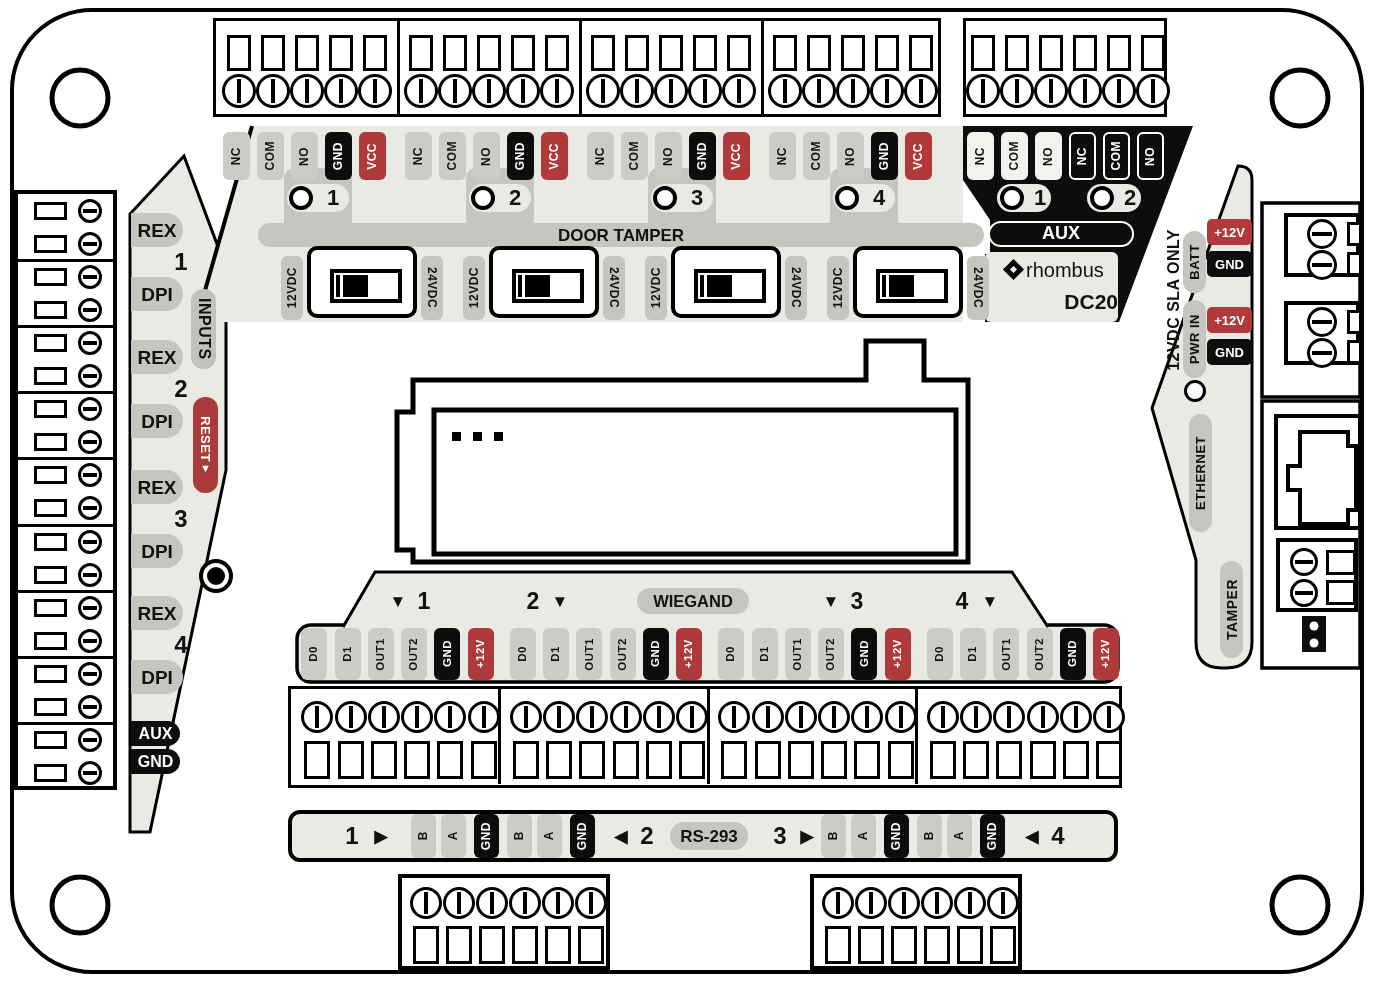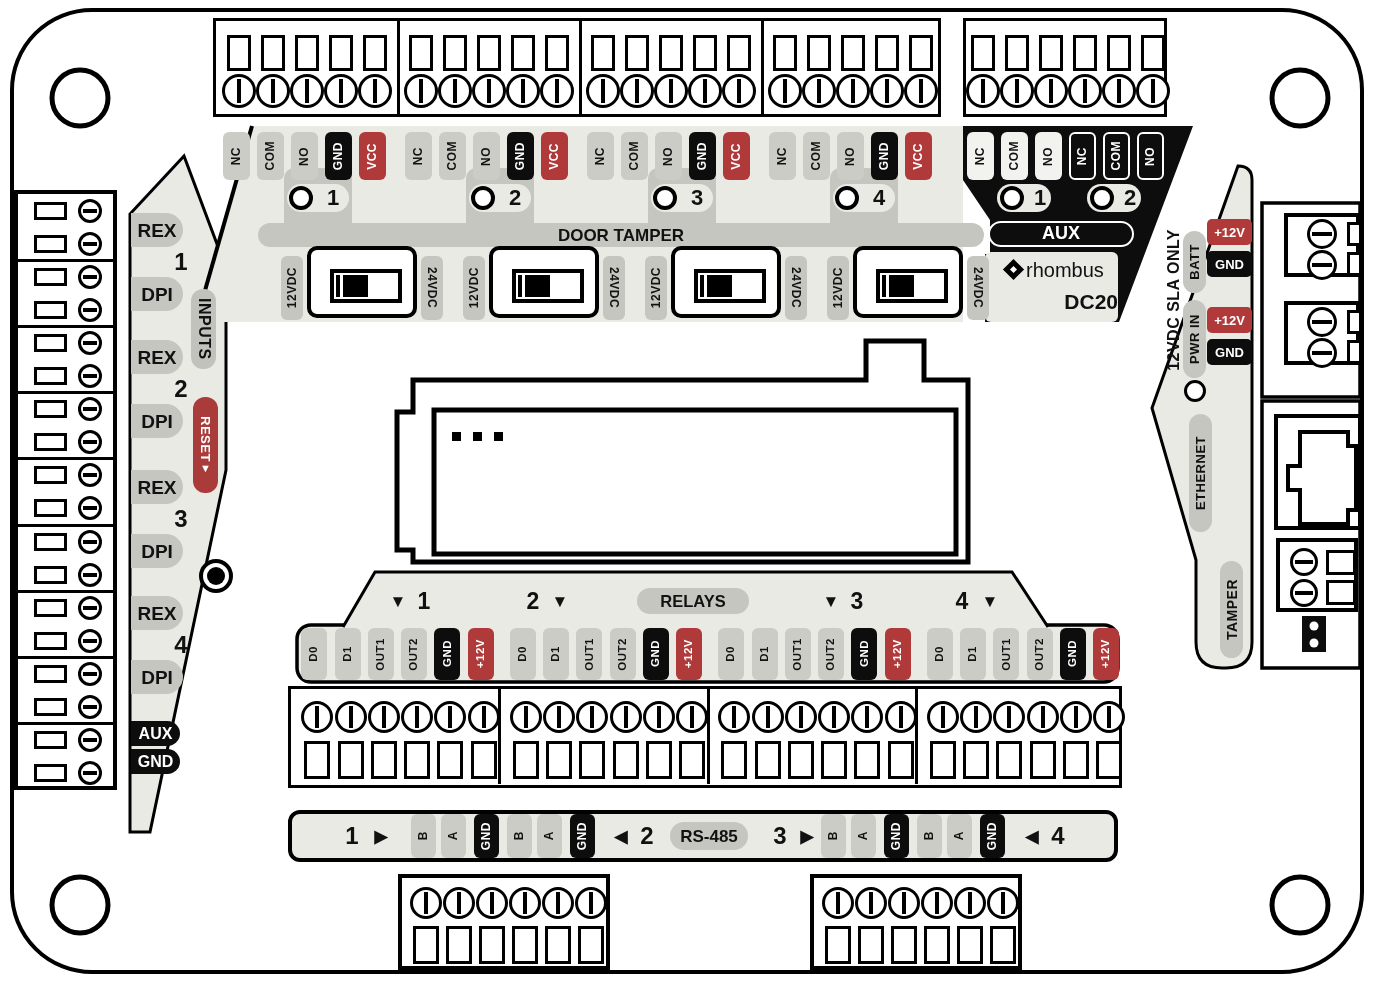--- a/index.html
+++ b/index.html
@@ -551,21 +551,21 @@
     <div class="abs" style="left: 1026.6px; top: 628px; width: 26px; height: 52px; background: rgb(204, 204, 199); border: none; border-radius: 6px; display: flex; align-items: center; justify-content: center;">
       <span class="vup b" style="font-size: 11.5px; color: rgb(17, 17, 17);">OUT2</span>
     </div>
     <div class="abs" style="left: 1059.9px; top: 628px; width: 26px; height: 52px; background: rgb(13, 13, 13); border: none; border-radius: 6px; display: flex; align-items: center; justify-content: center;">
       <span class="vup b" style="font-size: 11.5px; color: rgb(255, 255, 255);">GND</span>
     </div>
     <div class="abs" style="left: 1093.2px; top: 628px; width: 26px; height: 52px; background: rgb(176, 58, 58); border: none; border-radius: 6px; display: flex; align-items: center; justify-content: center;">
       <span class="vup b" style="font-size: 11.5px; color: rgb(255, 255, 255);">+12V</span>
     </div>
     <div class="abs" style="left: 637px; top: 588px; width: 112px; height: 26px; background: rgb(198, 198, 193); border-radius: 13px;"></div>
-    <div class="abs" style="left: 637px; top: 588px; width: 112px; height: 26px; display: flex; align-items: center; justify-content: center; font-weight: bold; font-size: 16.5px; color: rgb(17, 17, 17);">RELAYS</div>
+    <div class="abs" style="left: 637px; top: 588px; width: 112px; height: 26px; display: flex; align-items: center; justify-content: center; font-weight: bold; font-size: 16.5px; color: rgb(17, 17, 17);">WIEGAND</div>
     <div class="abs" style="left: 288px; top: 686px; width: 834px; height: 102px; border: 3.5px solid rgb(0, 0, 0); background: rgb(255, 255, 255);">
       <div class="abs" style="left: 207px; top: 0px; width: 3px; height: 95px; background: rgb(0, 0, 0);"></div>
       <div class="abs" style="left: 415.5px; top: 0px; width: 3px; height: 95px; background: rgb(0, 0, 0);"></div>
       <div class="abs" style="left: 624px; top: 0px; width: 3px; height: 95px; background: rgb(0, 0, 0);"></div>
       <div class="abs" style="left: 10.2px; top: 12px; width: 32px; height: 32px; border: 3.5px solid rgb(0, 0, 0); border-radius: 50%; background: rgb(255, 255, 255);">
         <div style="position: absolute; background: rgb(0, 0, 0); left: calc(50% - 2px); top: 2px; bottom: 2px; width: 4px;"></div>
       </div>
       <div class="abs" style="left: 13.2px; top: 52px; width: 26px; height: 38px; border: 3.5px solid rgb(0, 0, 0); background: rgb(255, 255, 255);"></div>
       <div class="abs" style="left: 43.5px; top: 12px; width: 32px; height: 32px; border: 3.5px solid rgb(0, 0, 0); border-radius: 50%; background: rgb(255, 255, 255);">
         <div style="position: absolute; background: rgb(0, 0, 0); left: calc(50% - 2px); top: 2px; bottom: 2px; width: 4px;"></div>
@@ -699,21 +699,21 @@
     </div>
     <div class="abs" style="left: 339px; top: 823px; width: 26px; height: 26px; display: flex; align-items: center; justify-content: center; font-weight: bold; font-size: 24px; color: rgb(17, 17, 17);">1</div>
     <div class="abs" style="left: 368px; top: 824px; width: 26px; height: 24px; display: flex; align-items: center; justify-content: center; font-weight: bold; font-size: 17px; color: rgb(17, 17, 17);">▶</div>
     <div class="abs" style="left: 608px; top: 824px; width: 26px; height: 24px; display: flex; align-items: center; justify-content: center; font-weight: bold; font-size: 17px; color: rgb(17, 17, 17);">◀</div>
     <div class="abs" style="left: 634px; top: 823px; width: 26px; height: 26px; display: flex; align-items: center; justify-content: center; font-weight: bold; font-size: 24px; color: rgb(17, 17, 17);">2</div>
     <div class="abs" style="left: 767px; top: 823px; width: 26px; height: 26px; display: flex; align-items: center; justify-content: center; font-weight: bold; font-size: 24px; color: rgb(17, 17, 17);">3</div>
     <div class="abs" style="left: 794px; top: 824px; width: 26px; height: 24px; display: flex; align-items: center; justify-content: center; font-weight: bold; font-size: 17px; color: rgb(17, 17, 17);">▶</div>
     <div class="abs" style="left: 1019px; top: 824px; width: 26px; height: 24px; display: flex; align-items: center; justify-content: center; font-weight: bold; font-size: 17px; color: rgb(17, 17, 17);">◀</div>
     <div class="abs" style="left: 1045px; top: 823px; width: 26px; height: 26px; display: flex; align-items: center; justify-content: center; font-weight: bold; font-size: 24px; color: rgb(17, 17, 17);">4</div>
     <div class="abs" style="left: 670px; top: 822px; width: 78px; height: 28px; background: rgb(198, 198, 193); border-radius: 14px;"></div>
-    <div class="abs" style="left: 670px; top: 822px; width: 78px; height: 28px; display: flex; align-items: center; justify-content: center; font-weight: bold; font-size: 17px; color: rgb(17, 17, 17);">RS-485</div>
+    <div class="abs" style="left: 670px; top: 822px; width: 78px; height: 28px; display: flex; align-items: center; justify-content: center; font-weight: bold; font-size: 17px; color: rgb(17, 17, 17);">RS-293</div>
     <div class="abs" style="left: 398px; top: 874px; width: 212px; height: 96px; border: 4px solid rgb(0, 0, 0); background: rgb(255, 255, 255);">
       <div class="abs" style="left: 7.5px; top: 9px; width: 32px; height: 32px; border: 3.5px solid rgb(0, 0, 0); border-radius: 50%; background: rgb(255, 255, 255);">
         <div style="position: absolute; background: rgb(0, 0, 0); left: calc(50% - 2px); top: 2px; bottom: 2px; width: 4px;"></div>
       </div>
       <div class="abs" style="left: 10.5px; top: 48px; width: 26px; height: 38px; border: 3.5px solid rgb(0, 0, 0); background: rgb(255, 255, 255);"></div>
       <div class="abs" style="left: 40.5px; top: 9px; width: 32px; height: 32px; border: 3.5px solid rgb(0, 0, 0); border-radius: 50%; background: rgb(255, 255, 255);">
         <div style="position: absolute; background: rgb(0, 0, 0); left: calc(50% - 2px); top: 2px; bottom: 2px; width: 4px;"></div>
       </div>
       <div class="abs" style="left: 43.5px; top: 48px; width: 26px; height: 38px; border: 3.5px solid rgb(0, 0, 0); background: rgb(255, 255, 255);"></div>
       <div class="abs" style="left: 73.5px; top: 9px; width: 32px; height: 32px; border: 3.5px solid rgb(0, 0, 0); border-radius: 50%; background: rgb(255, 255, 255);">

